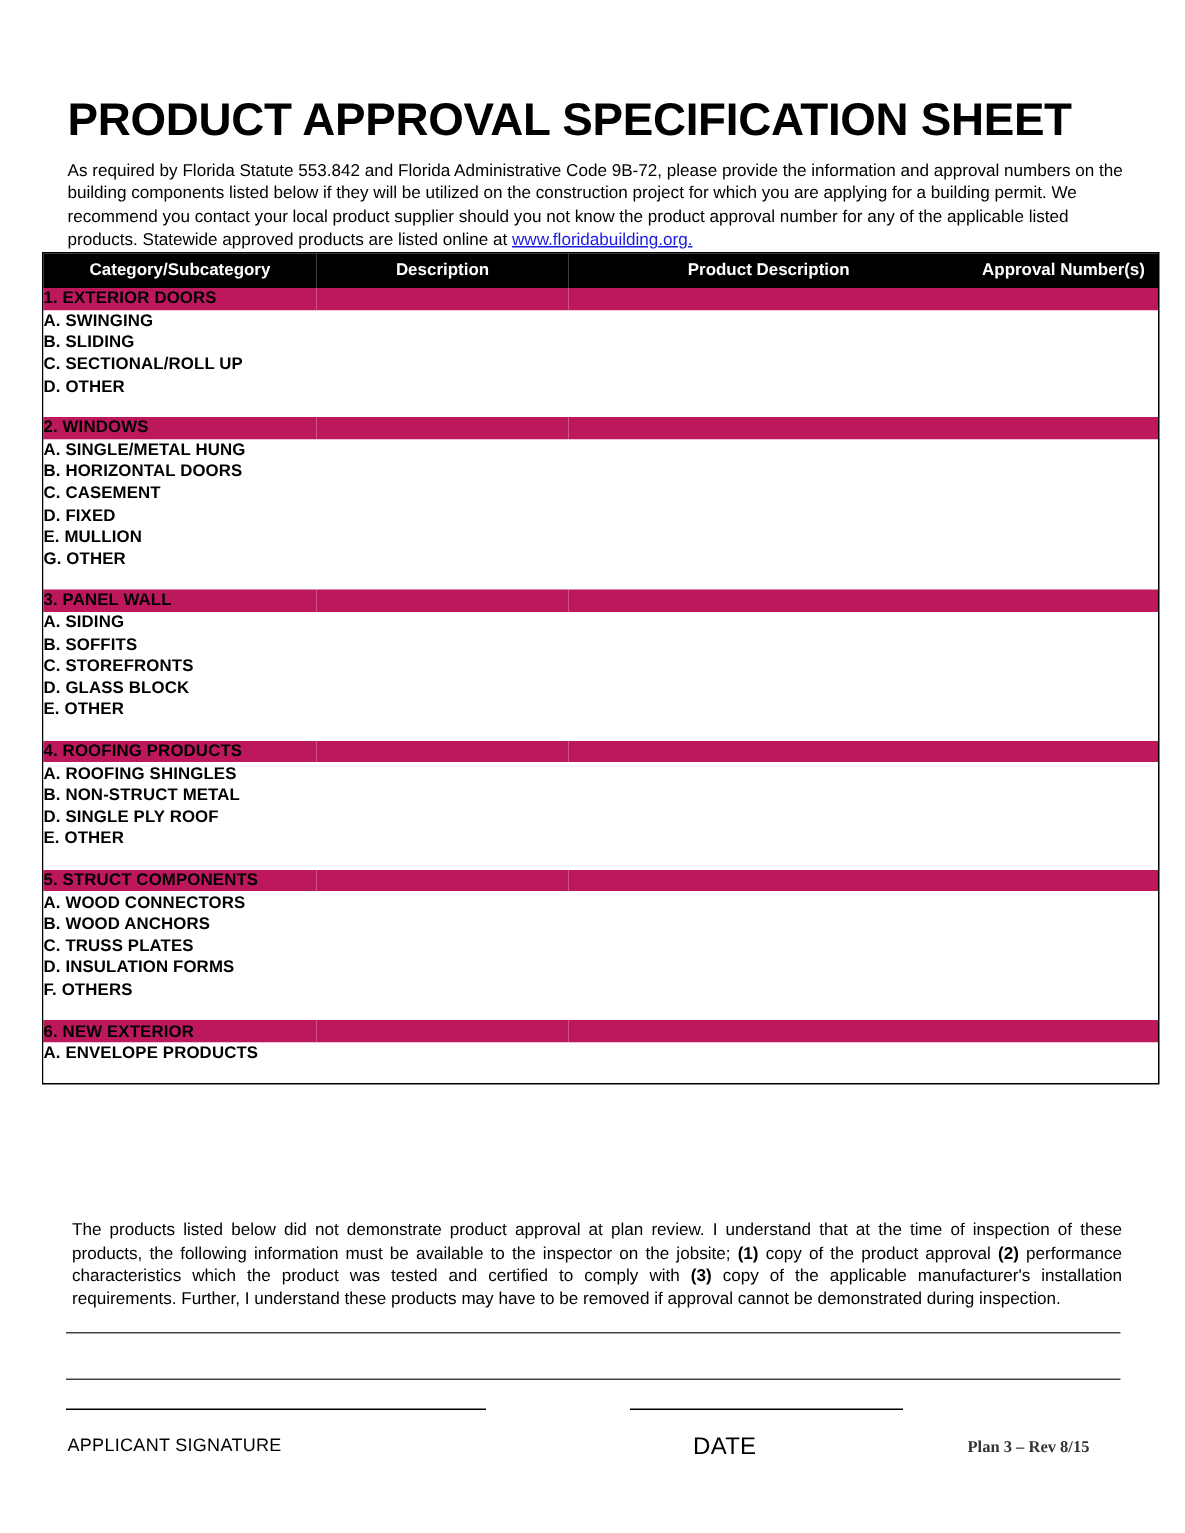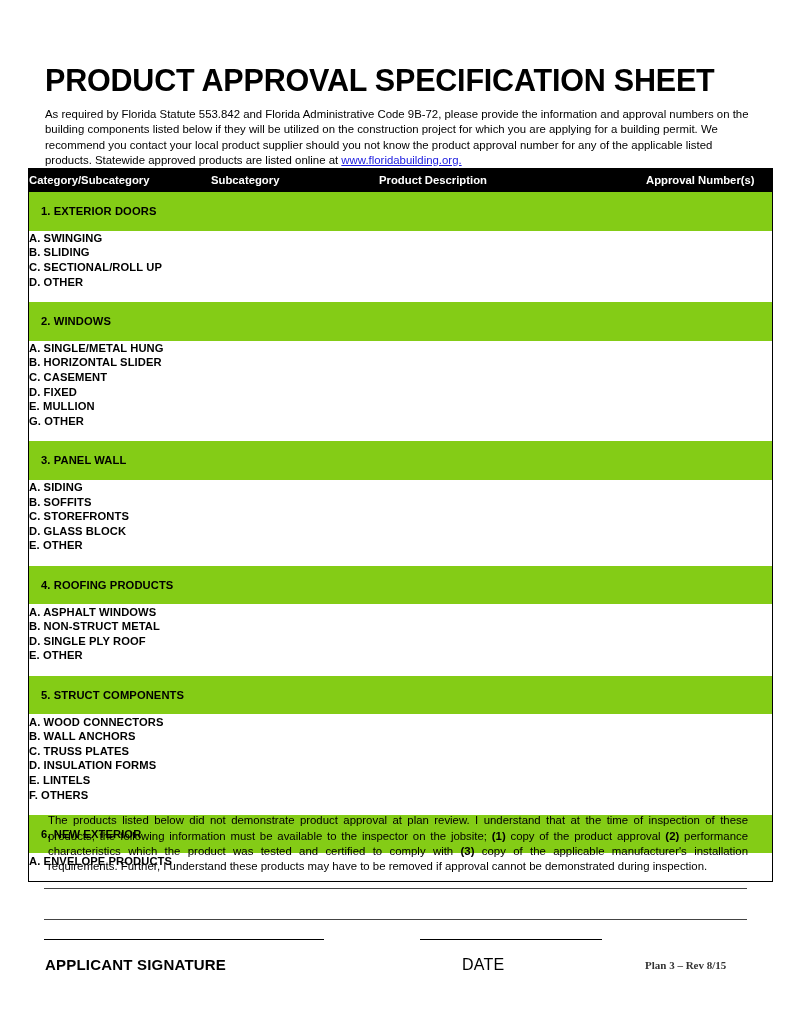--- a/index.html
+++ b/index.html
@@ -68,29 +68,29 @@
   table.spec col.c1 { width: 182px; }
   table.spec col.c2 { width: 168px; }
   table.spec col.c3 { width: 267px; }
   table.spec col.c4 { width: 126px; }
 
   table.spec thead th {
     background: #000000;
     color: #ffffff;
     font-size: 11.3px;
     font-weight: bold;
-    text-align: left;
+    text-align: center;
     padding: 5px 0 6px 0;
     border: none;
   }
 
   tr.cat-row td {
-    background: #84cc16;
+    background: #be185d;
     height: 14.6px;
-    padding: 12px;
+    padding: 0;
     border: none;
     vertical-align: middle;
   }
   tr.sub-row td {
     background: #ffffff;
     height: 14.6px;
     padding: 0;
     border: none;
     vertical-align: middle;
   }
@@ -137,23 +137,22 @@
   .rule-long-1 { left: 44px; top: 888px; width: 703px; }
   .rule-long-2 { left: 44px; top: 919px; width: 703px; }
   .rule-sig    { left: 44px; top: 939px; width: 280px; border-top: 1px solid #000000; }
   .rule-date   { left: 420px; top: 939px; width: 182px; border-top: 1px solid #000000; }
 
   
   .sig-label {
     position: absolute;
     left: 45px;
     top: 956px;
-    font-size: 15px;
+    font-size: 12px;
     letter-spacing: 0.2px;
-    font-weight: bold;
   }
   .date-label {
     position: absolute;
     left: 462px;
     top: 956px;
     font-size: 16px;
     letter-spacing: 0.2px;
   }
   .footer-note {
     position: absolute;
@@ -179,21 +178,21 @@
     <table class="spec">
       <colgroup>
         <col class="c1">
           <col class="c2">
           <col class="c3">
           <col class="c4">
       </colgroup>
       <thead>
         <tr>
           <th>Category/Subcategory</th>
-          <th>Subcategory</th>
+          <th>Description</th>
           <th>Product Description</th>
           <th>Approval Number(s)</th>
         </tr>
       </thead>
       <tbody id="table-body">
           <tr class="cat-row">
             <td class="label">1. EXTERIOR DOORS</td>
             <td></td>
             <td></td>
             <td class="c4cell"></td>
@@ -234,21 +233,21 @@
             <td></td>
             <td class="c4cell"></td>
           </tr>
           <tr class="sub-row">
             <td class="label">A. SINGLE/METAL HUNG</td>
             <td></td>
             <td></td>
             <td class="c4cell"></td>
           </tr>
           <tr class="sub-row">
-            <td class="label">B. HORIZONTAL SLIDER</td>
+            <td class="label">B. HORIZONTAL DOORS</td>
             <td></td>
             <td></td>
             <td class="c4cell"></td>
           </tr>
           <tr class="sub-row">
             <td class="label">C. CASEMENT</td>
             <td></td>
             <td></td>
             <td class="c4cell"></td>
           </tr>
@@ -318,21 +317,21 @@
             <td></td>
             <td class="spacer-c4"></td>
           </tr>
           <tr class="cat-row">
             <td class="label">4. ROOFING PRODUCTS</td>
             <td></td>
             <td></td>
             <td class="c4cell"></td>
           </tr>
           <tr class="sub-row">
-            <td class="label">A. ASPHALT WINDOWS</td>
+            <td class="label">A. ROOFING SHINGLES</td>
             <td></td>
             <td></td>
             <td class="c4cell"></td>
           </tr>
           <tr class="sub-row">
             <td class="label">B. NON-STRUCT METAL</td>
             <td></td>
             <td></td>
             <td class="c4cell"></td>
           </tr>
@@ -360,39 +359,33 @@
             <td></td>
             <td class="c4cell"></td>
           </tr>
           <tr class="sub-row">
             <td class="label">A. WOOD CONNECTORS</td>
             <td></td>
             <td></td>
             <td class="c4cell"></td>
           </tr>
           <tr class="sub-row">
-            <td class="label">B. WALL ANCHORS</td>
+            <td class="label">B. WOOD ANCHORS</td>
             <td></td>
             <td></td>
             <td class="c4cell"></td>
           </tr>
           <tr class="sub-row">
             <td class="label">C. TRUSS PLATES</td>
             <td></td>
             <td></td>
             <td class="c4cell"></td>
           </tr>
           <tr class="sub-row">
             <td class="label">D. INSULATION FORMS</td>
-            <td></td>
-            <td></td>
-            <td class="c4cell"></td>
-          </tr>
-          <tr class="sub-row">
-            <td class="label">E. LINTELS</td>
             <td></td>
             <td></td>
             <td class="c4cell"></td>
           </tr>
           <tr class="sub-row">
             <td class="label">F. OTHERS</td>
             <td></td>
             <td></td>
             <td class="c4cell"></td>
           </tr>

